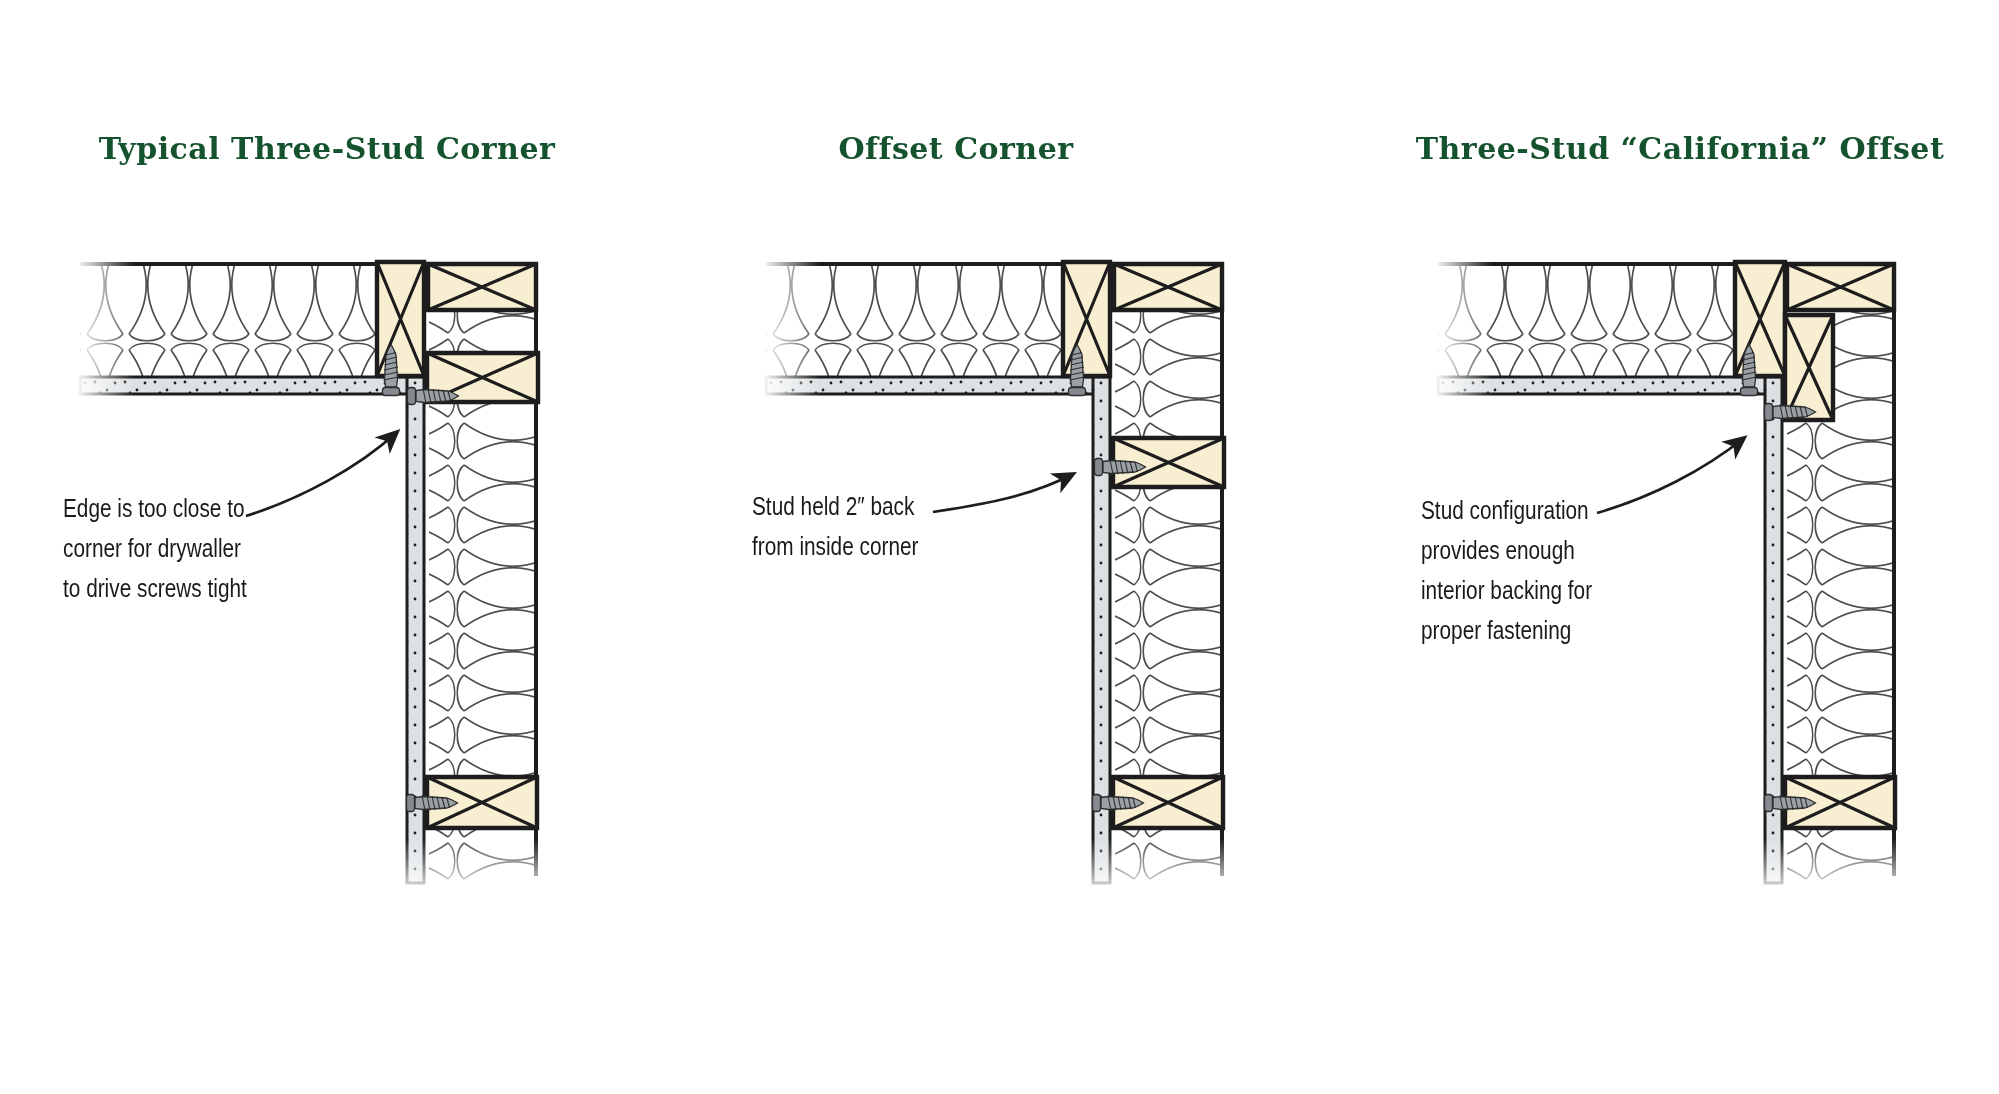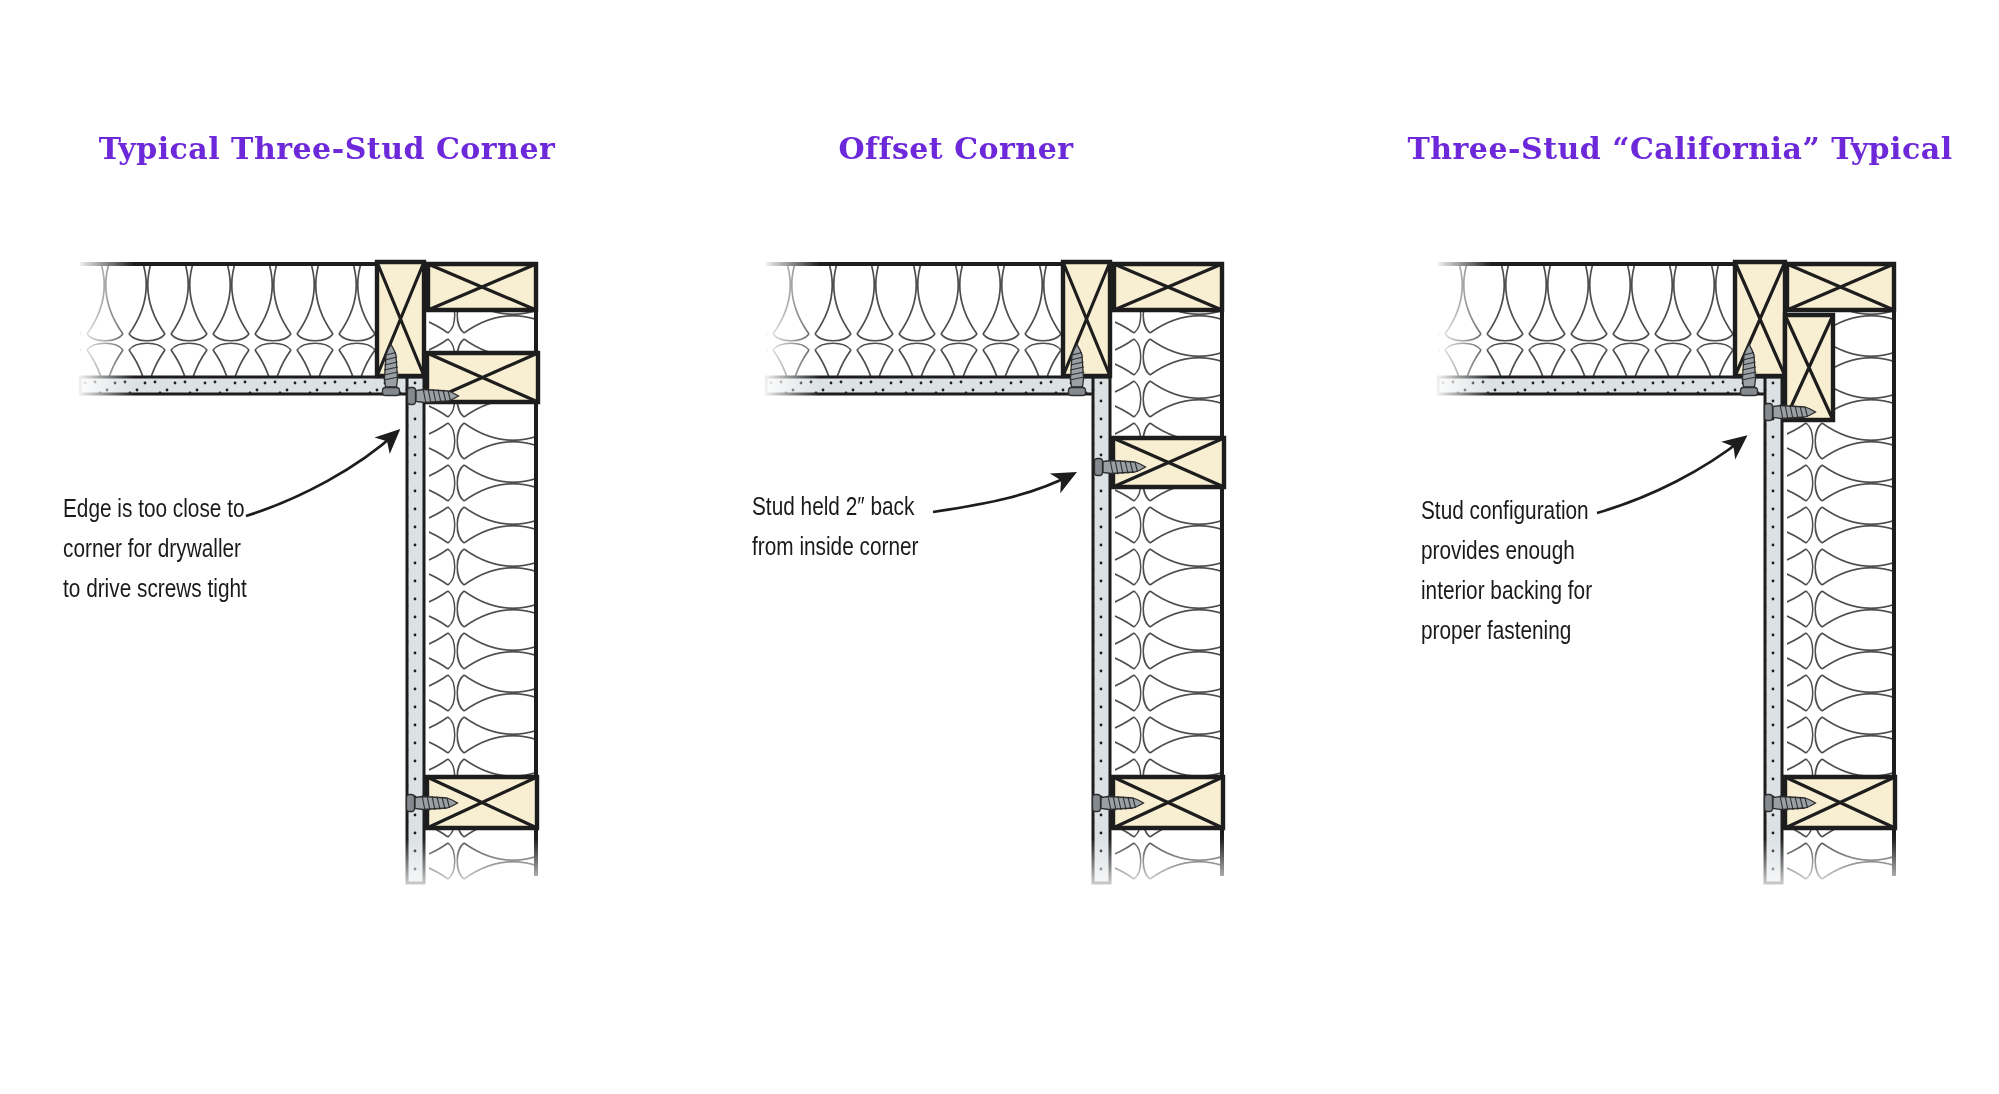--- a/index.html
+++ b/index.html
@@ -6,21 +6,21 @@
     --stud:#f8efd3; --drywall:#dce1e4; --line:#1d1d1d;
     --insul:#4d4d4d; --screw:#9aa1a6; --text:#1a1a1a;
   }
   html,body{margin:0;padding:0;background:#ffffff;}
   #stage{position:relative;width:1999px;height:1094px;background:#fff;overflow:hidden;
          font-family:"Liberation Sans",sans-serif;}
   #drawing{position:absolute;left:0;top:0;}
   .panel-title{
     position:absolute;top:131px;transform:translateX(-50%);
     font-family:"DejaVu Serif",serif;font-weight:700;font-size:30px;
-    letter-spacing:.5px;color:#6d28d9;white-space:nowrap;
+    letter-spacing:.5px;color:#14532d;white-space:nowrap;
   }
   .note{
     position:absolute;font-size:26px;line-height:40px;color:var(--text);
     transform:scaleX(.8);transform-origin:0 0;white-space:pre-line;
     letter-spacing:0px;
   }
   
   .wline{stroke:var(--line);stroke-width:4;fill:none;}
   .stud{fill:var(--stud);stroke:var(--line);}
   .dw{stroke:var(--line);stroke-width:3;}
@@ -149,21 +149,21 @@
       <use href="#screwp" transform="translate(411,412)"></use>
       <use href="#screwp" transform="translate(411,803)"></use>
       <rect x="76" y="254" width="58" height="148" fill="url(#fadeL)"></rect>
       <rect x="396" y="838" width="146" height="60" fill="url(#fadeB)"></rect>
       <path class="arrow" marker-end="url(#ahm)" d="M239,513 C294,497 346,470 386,438"></path>
     </g>
   </svg>
 
   <div class="panel-title" style="left:327px">Typical Three-Stud Corner</div>
   <div class="panel-title" style="left:956px">Offset Corner</div>
-  <div class="panel-title" style="left:1680px">Three-Stud “California” Typical</div>
+  <div class="panel-title" style="left:1680px">Three-Stud “California” Offset</div>
 
   <div class="note" style="left:63px;top:488px">Edge is too close to
 corner for drywaller
 to drive screws tight</div>
   <div class="note" style="left:752px;top:486px">Stud held 2″ back
 from inside corner</div>
   <div class="note" style="left:1421px;top:490px">Stud configuration
 provides enough
 interior backing for
 proper fastening</div>

